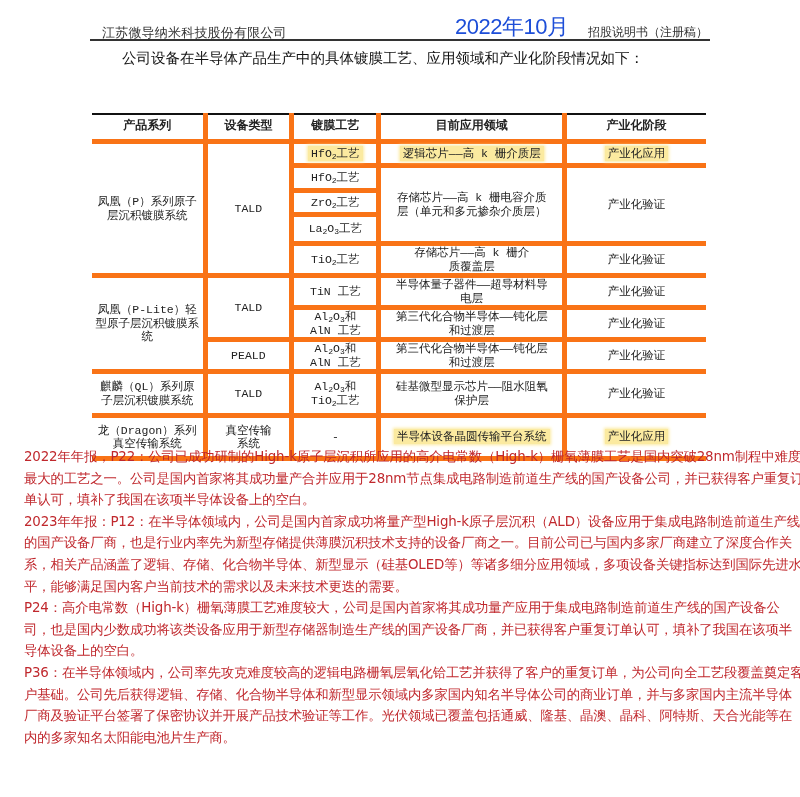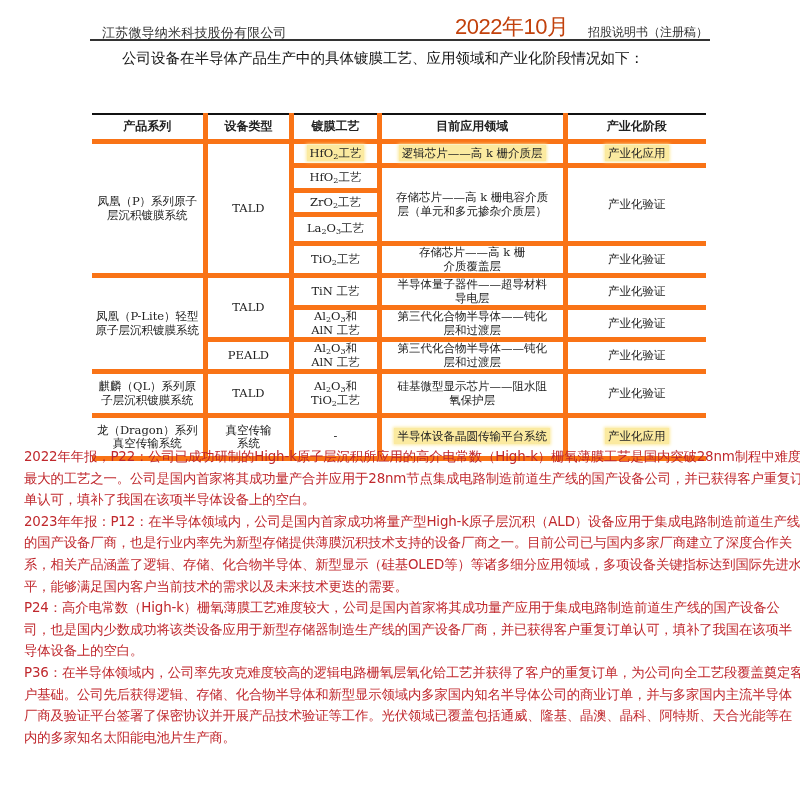--- a/index.html
+++ b/index.html
@@ -2,30 +2,30 @@
 <html><head>
 <meta charset="utf-8">
 <style>
   html, body { margin: 0; padding: 0; background: #ffffff; }
   body { width: 800px; height: 797px; position: relative; overflow: hidden;
          font-family: "DejaVu Serif", "Liberation Serif", serif; color: #222; }
 
   .header { position: absolute; left: 78px; top: 12px; width: 620px; height: 30px; margin-left: 24px; }
   .header .company { position: absolute; left: 0; top: 12px; font-size: 13px; color: #333; letter-spacing: 0.2px; }
   .header .date { position: absolute; left: 353px; top: 0px; font-family: "Liberation Sans", "DejaVu Sans", sans-serif;
-                  font-size: 22px; color: #c2410c; letter-spacing: -0.5px; }
+                  font-size: 22px; color: #1d4ed8; letter-spacing: -0.5px; }
   .header .doctype { position: absolute; left: 486px; top: 12px; font-size: 12px; color: #333; }
   .header-rule { position: absolute; left: 90px; top: 39px; width: 620px; height: 2px; background: #333; }
 
   .intro { position: absolute; left: 90px; top: 42px; width: 620px; font-size: 14.5px; line-height: 33px; color: #111; }
   .intro .indent { display: inline-block; width: 32px; }
 
   table.proc { position: absolute; left: 92px; top: 113px; width: 614px; border-collapse: collapse;
                font-family: "DejaVu Serif", "Liberation Serif", serif; font-size: 11.5px; color: #222; }
-  table.proc { border-top: 2px solid #111; border-bottom: 2px solid #111; }
+  table.proc { border-top: 2px solid #111; border-bottom: 2px solid #111; font-family: Liberation Mono, monospace; }
   table.proc th, table.proc td { border: 5px solid #f97316; padding: 0 3px; text-align: center; vertical-align: middle; line-height: 13.5px; }
   table.proc tr > *:first-child { border-left: none; }
   table.proc tr > *:last-child { border-right: none; }
   table.proc th { font-weight: bold; height: 24px; font-size: 12px; border-top: none; }
   table.proc .c1 { width: 107px; }
   table.proc .c2 { width: 78px; }
   table.proc .c3 { width: 78px; }
   table.proc .c4 { width: 181px; }
   table.proc .c5 { width: 140px; }
   .hl { background: #fbeaa0; padding: 1px 3px; box-shadow: 0 0 3px 1px #fbeaa0; }

